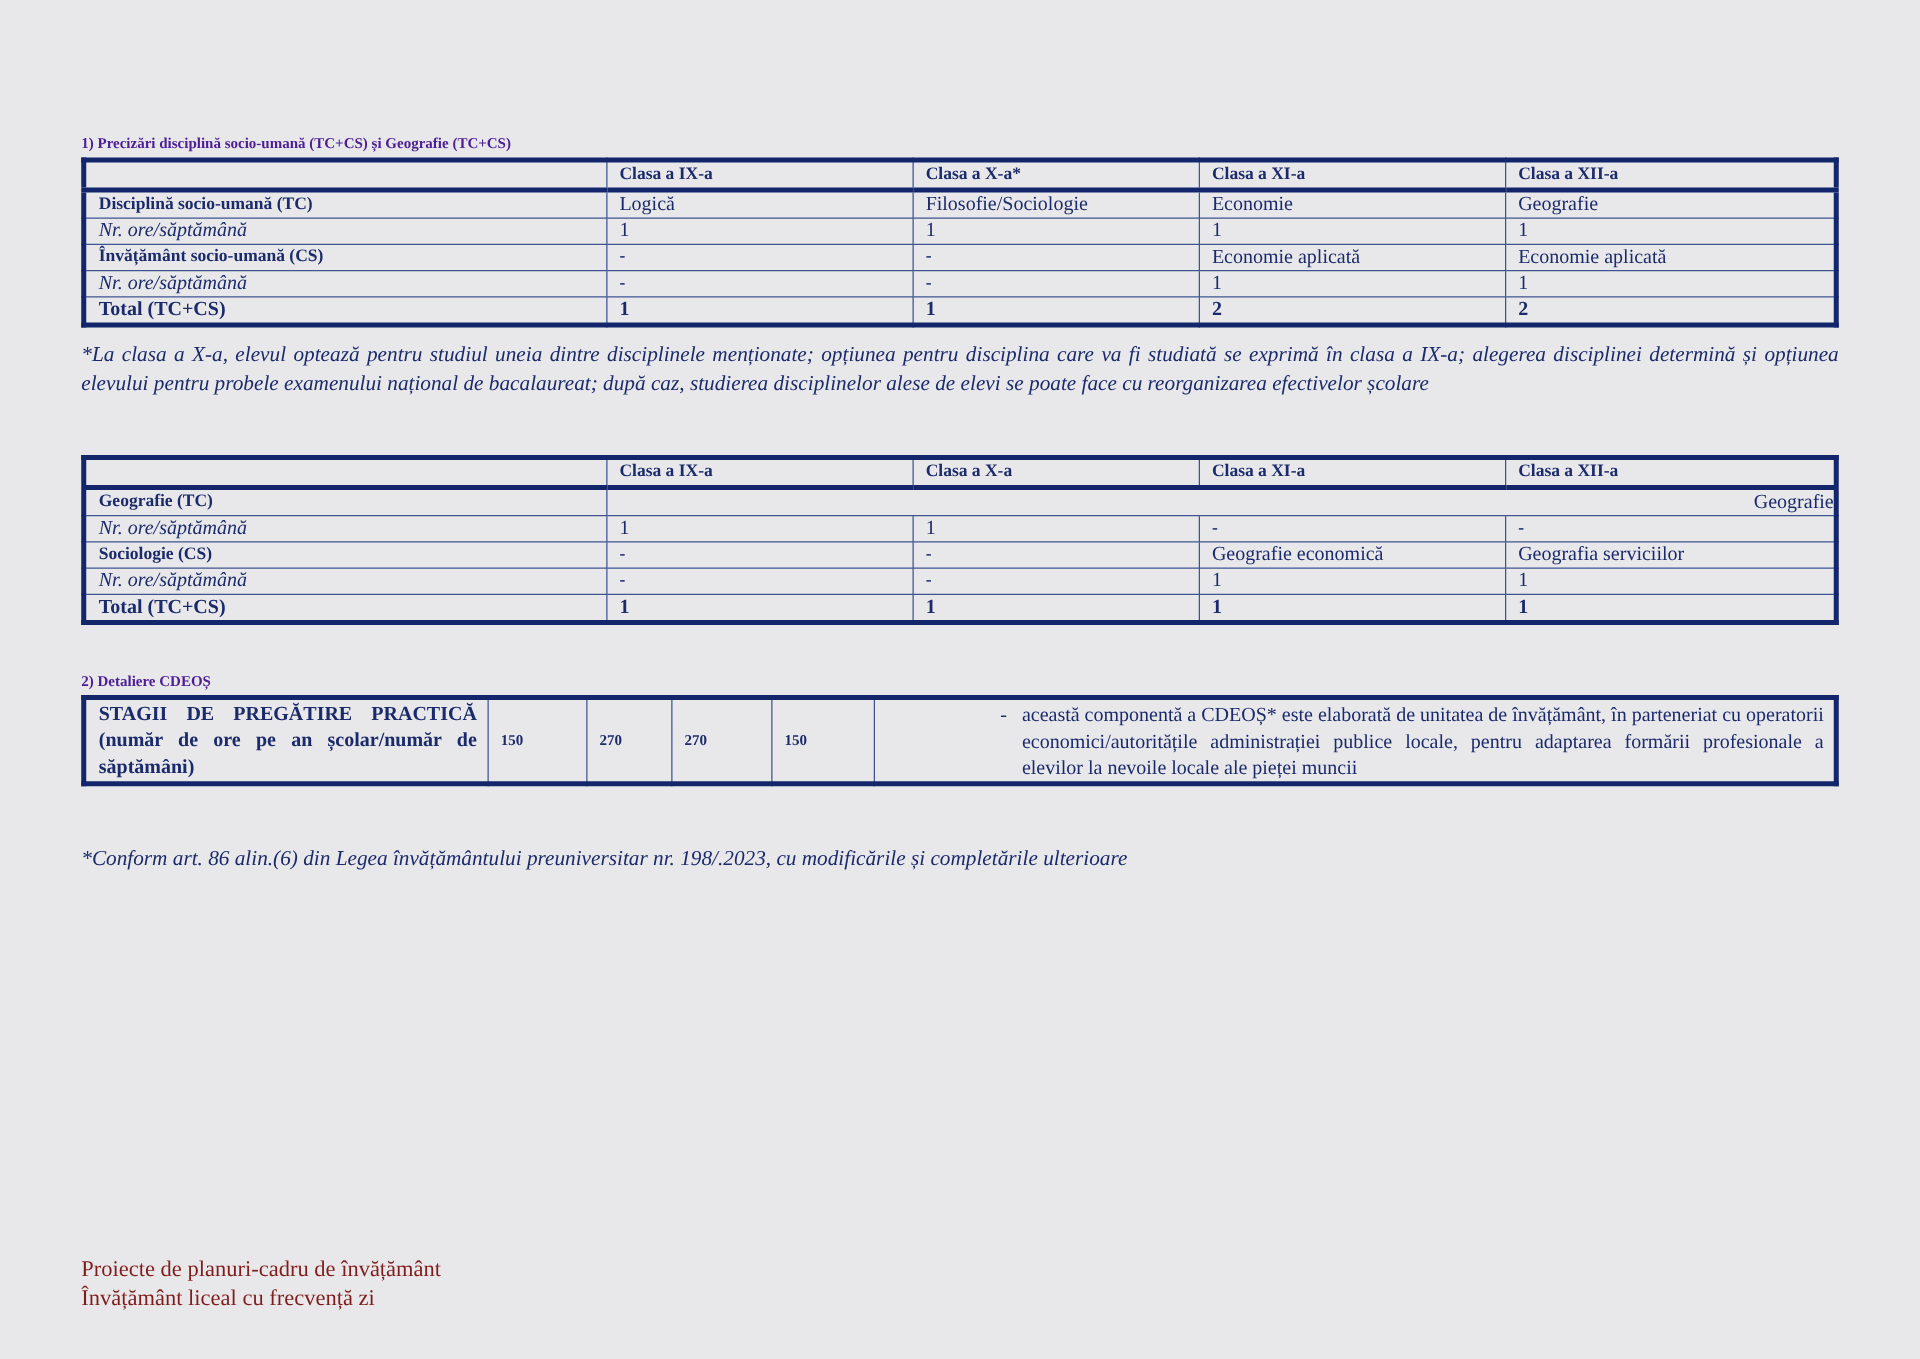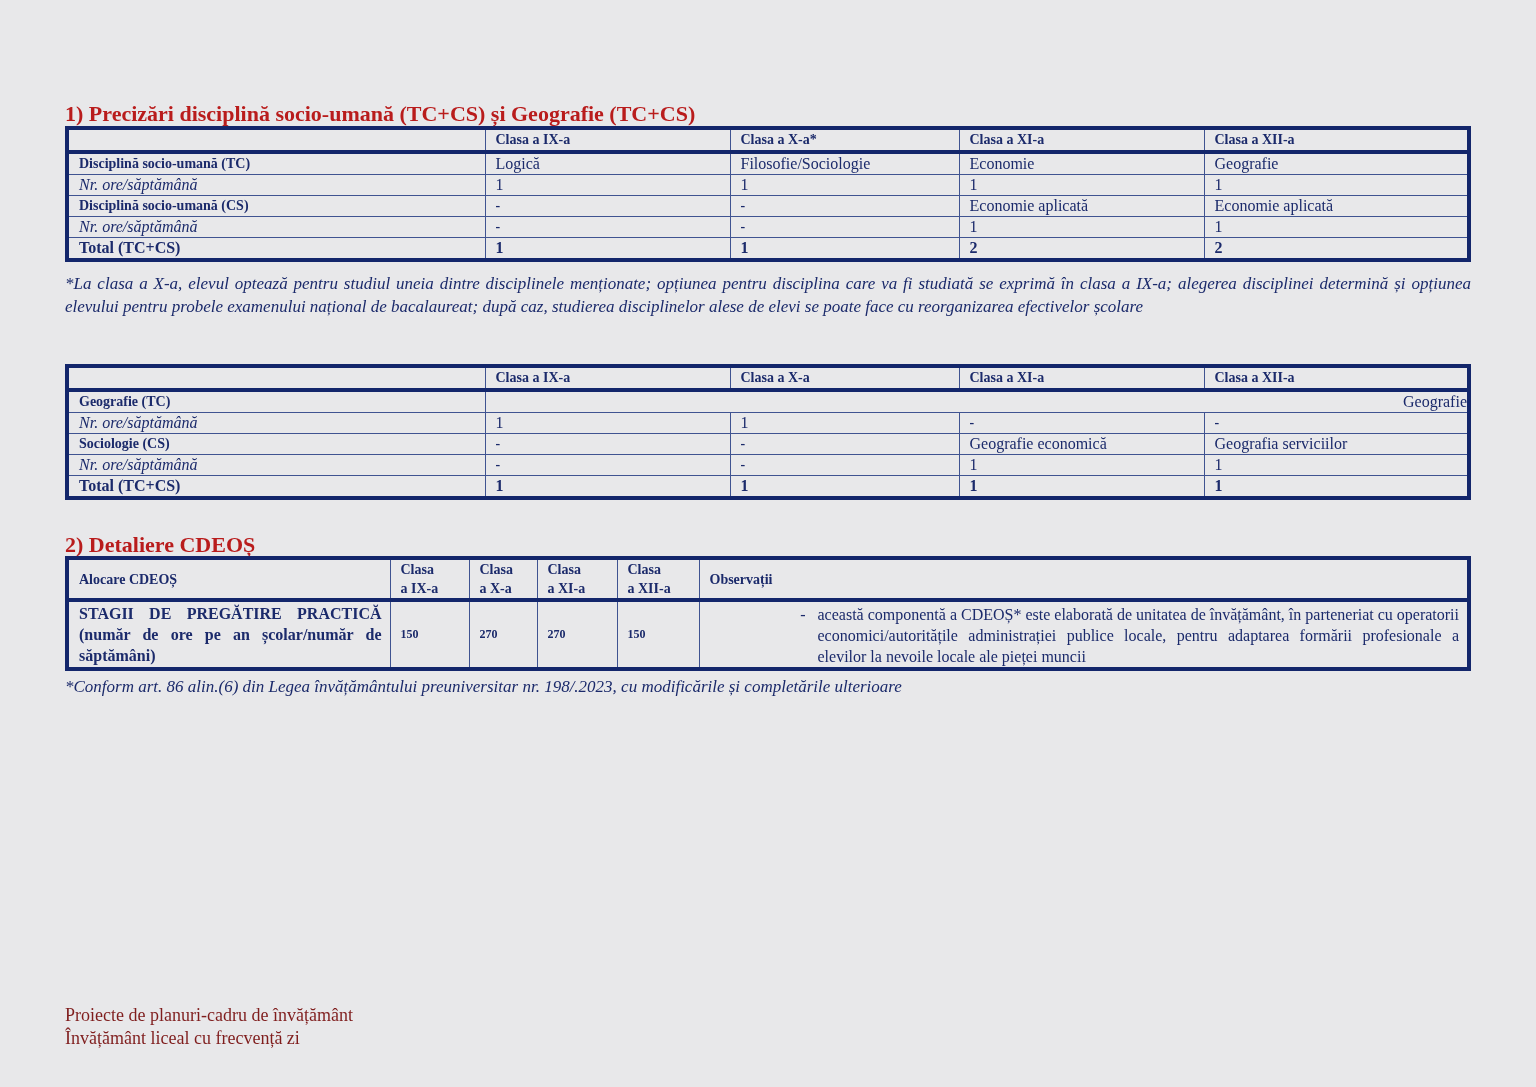--- a/index.html
+++ b/index.html
@@ -6,22 +6,22 @@
   body {
     width: 1536px; height: 1087px;
     background: #e8e8ea;
     position: relative;
     overflow: hidden;
     font-family: "Liberation Serif", "DejaVu Serif", serif;
     color: #1b2a6b;
   }
   .abs { position: absolute; }
   .section-title {
-    font-weight: bold; font-size: 22px; line-height: 20px;
-    color: #b91c1c; white-space: nowrap;
+    font-weight: bold; font-size: 12px; line-height: 20px;
+    color: #4c1d95; white-space: nowrap;
   }
   table.grid {
     position: absolute;
     border-collapse: collapse;
     table-layout: fixed;
     border: 4px solid #13266b;
     font-size: 16px;
     color: #1b2a6b;
   }
   table.grid td {
@@ -94,21 +94,21 @@
     <td class="val">Geografie</td>
   </tr>
   <tr>
     <td class="lbl-it">Nr. ore/săptămână</td>
     <td class="val">1</td>
     <td class="val">1</td>
     <td class="val">1</td>
     <td class="val">1</td>
   </tr>
   <tr>
-    <td class="lbl-bold">Disciplină socio-umană (CS)</td>
+    <td class="lbl-bold">Învățământ socio-umană (CS)</td>
     <td class="val-dash">-</td>
     <td class="val-dash">-</td>
     <td class="val">Economie aplicată</td>
     <td class="val">Economie aplicată</td>
   </tr>
   <tr>
     <td class="lbl-it">Nr. ore/săptămână</td>
     <td class="val-dash">-</td>
     <td class="val-dash">-</td>
     <td class="val">1</td>
@@ -182,28 +182,20 @@
 <table class="grid cdeos" style="left:65px; top:556px; width:1406px;">
   <colgroup>
     <col style="width:323px">
       <col style="width:79px">
       <col style="width:68px">
       <col style="width:80px">
       <col style="width:82px">
       <col>
   </colgroup>
   <tbody>
-      <tr class="head">
-    <td>Alocare CDEOȘ</td>
-    <td><span>Clasa</span><br><span>a IX-a</span></td>
-    <td><span>Clasa</span><br><span>a X-a</span></td>
-    <td><span>Clasa</span><br><span>a XI-a</span></td>
-    <td><span>Clasa</span><br><span>a XII-a</span></td>
-    <td>Observații</td>
-  </tr>
   <tr>
     <td class="stagii">STAGII DE PREGĂTIRE PRACTICĂ (număr de ore pe an școlar/număr de săptămâni)</td>
     <td class="num">150</td>
     <td class="num">270</td>
     <td class="num">270</td>
     <td class="num">150</td>
     <td class="obs">
       <div class="obs-wrap">
         <span class="obs-dash">-</span>
         <span class="obs-text">această componentă a CDEOȘ* este elaborată de unitatea de învățământ, în parteneriat cu operatorii economici/autoritățile administrației publice locale, pentru adaptarea formării profesionale a elevilor la nevoile locale ale pieței muncii</span>

